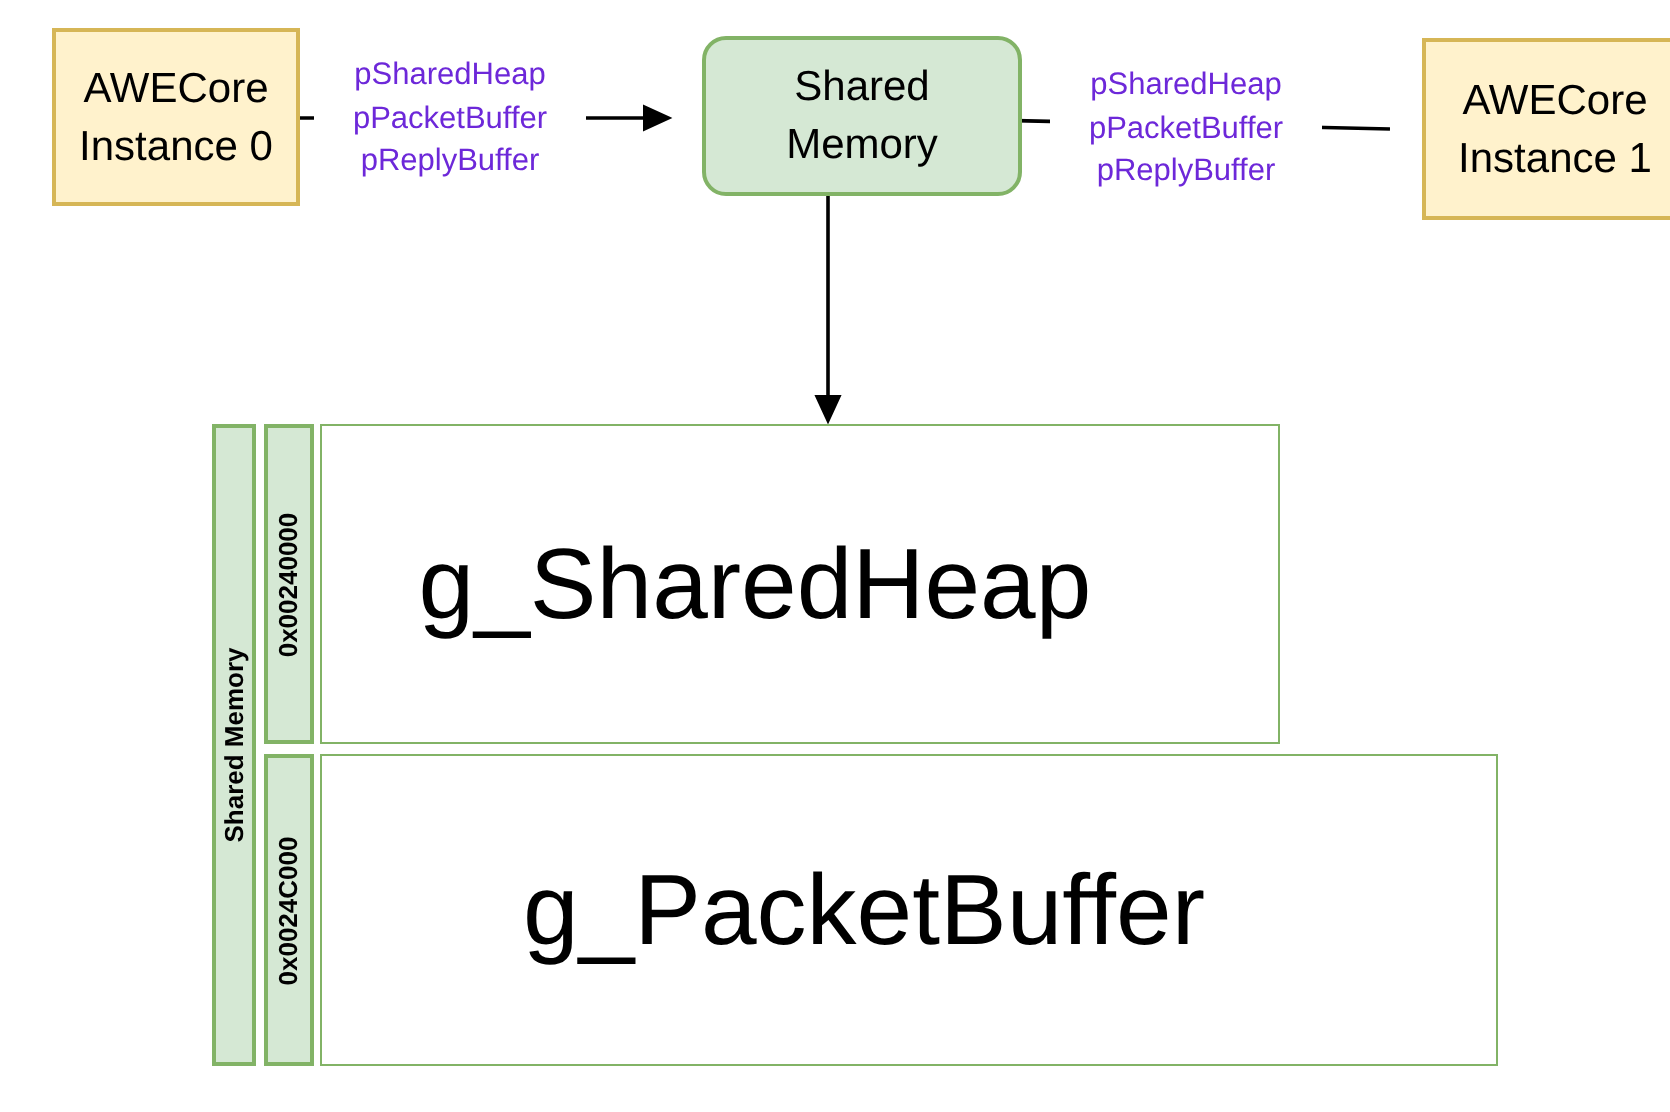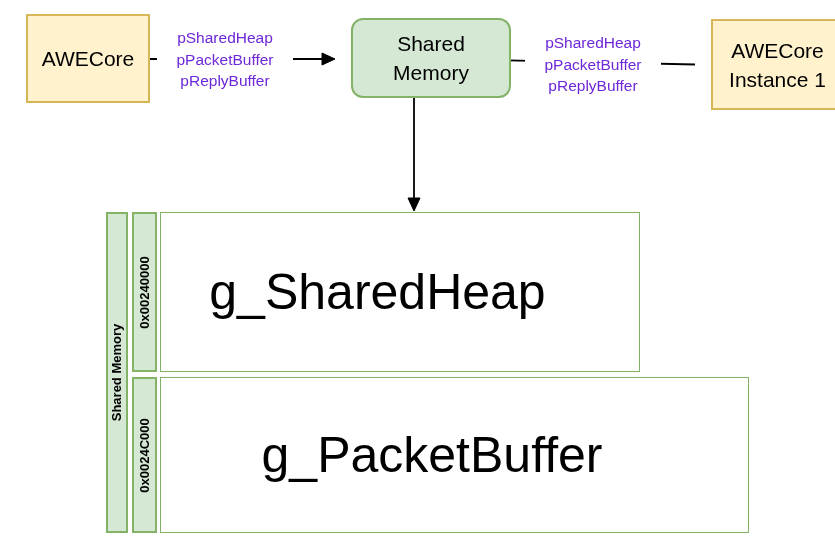--- a/index.html
+++ b/index.html
@@ -103,20 +103,21 @@
     <path d="M134,59 H323"></path>
     <polygon points="335,59 322,53 322,65"></polygon>
     <path d="M695,64.5 L507,60.3"></path>
     <polygon points="495,60 508,54 508,66"></polygon>
     <path d="M414,98 V199"></path>
     <polygon points="414,211 408,198 420,198"></polygon>
   </svg>
 
   <div id="node-instance0" class="abs node node-yellow">
     <div>AWECore</div>
+    <div>Instance 0</div>
   </div>
 
   <div id="node-shared-memory" class="abs node node-green">
     <div>Shared</div>
     <div>Memory</div>
   </div>
 
   <div id="node-instance1" class="abs node node-yellow">
     <div>AWECore</div>
     <div>Instance 1</div>

